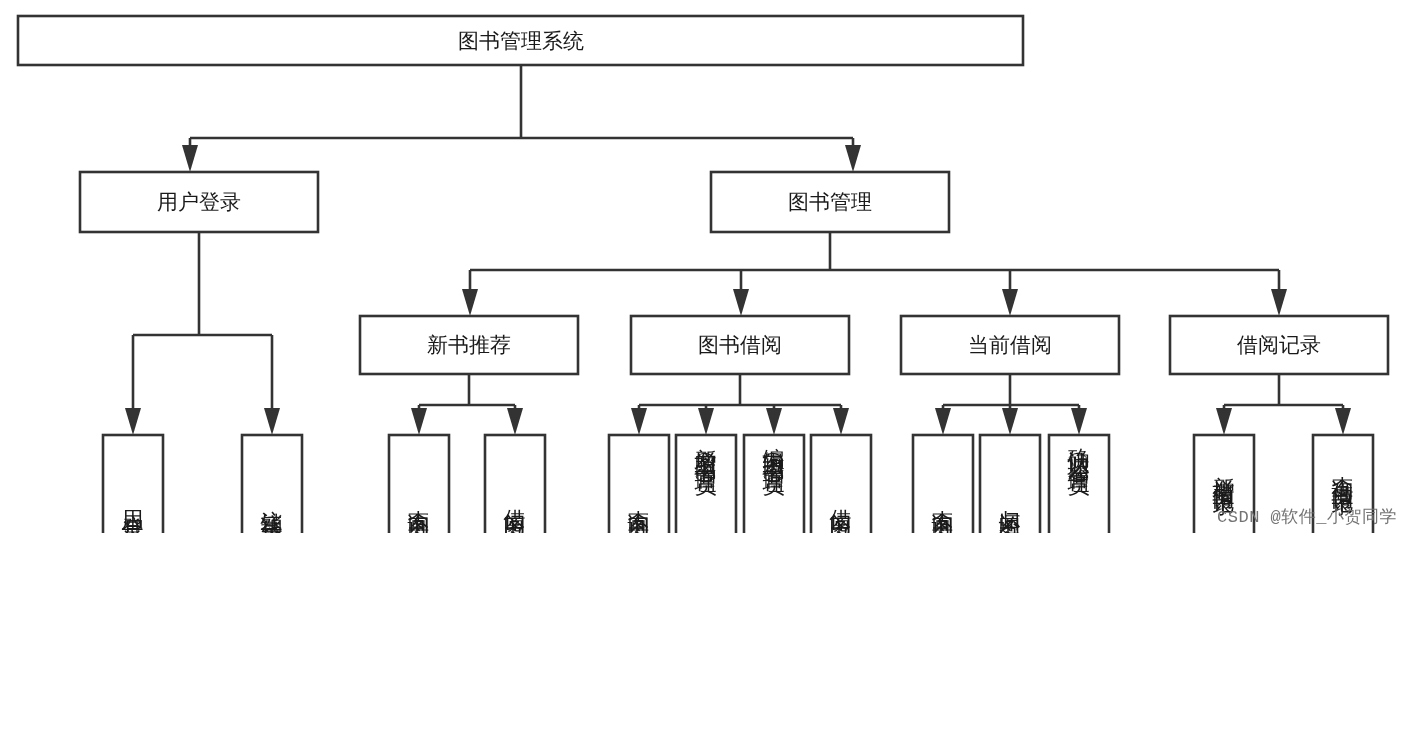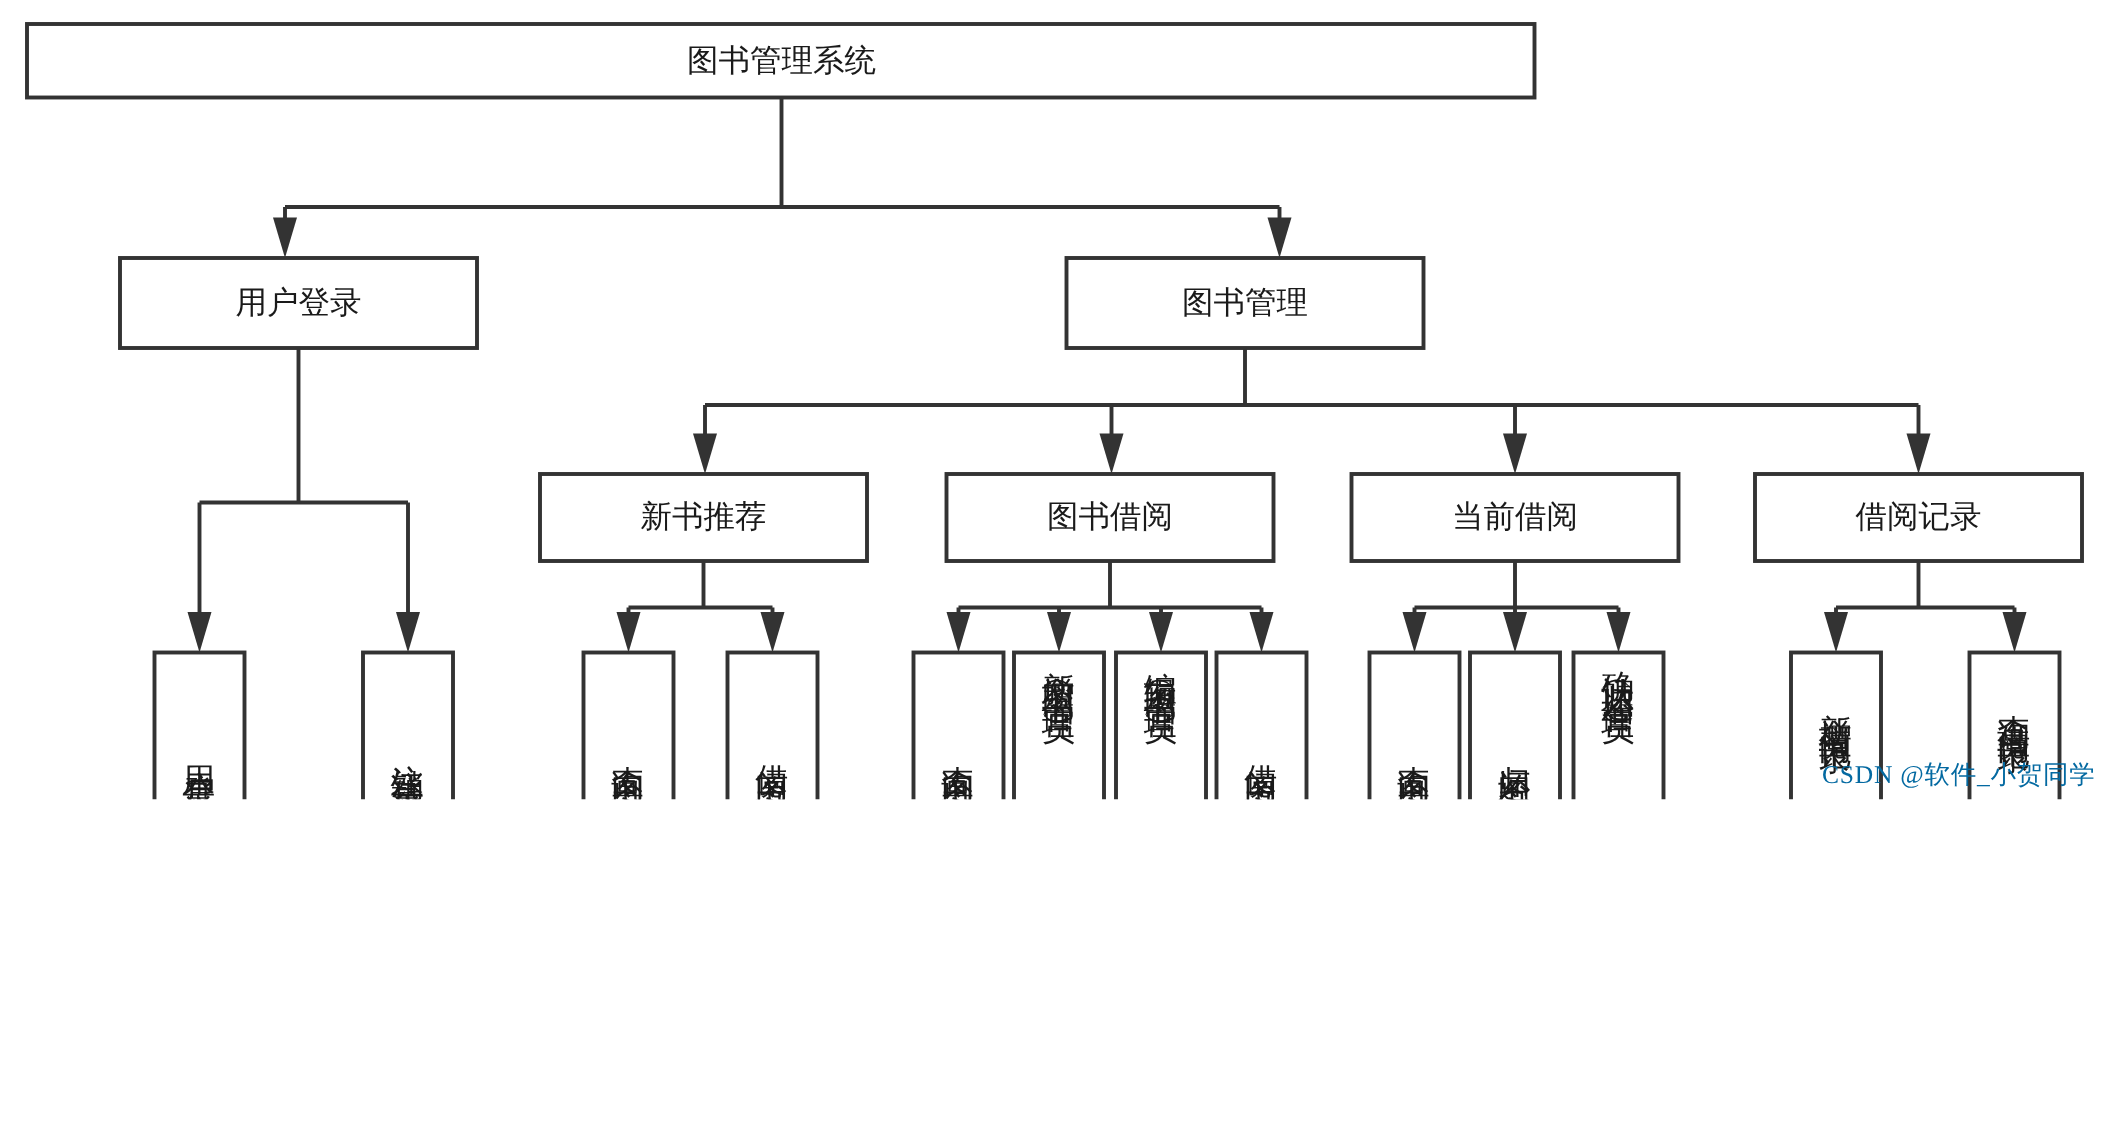--- a/index.html
+++ b/index.html
@@ -55,23 +55,23 @@
     writing-mode: vertical-rl;
     text-orientation: upright;
     glyph-orientation-vertical: 0;
     letter-spacing: 4px;
     text-anchor: middle;
   }
   .watermark {
     position: absolute;
     right: 8px;
     bottom: 5px;
-    font-family: Liberation Serif, serif;
+    font-family: Liberation Mono, monospace;
     font-size: 17px;
-    color: #0369a1;
+    color: #737373;
     letter-spacing: 0.5px;
     white-space: nowrap;
     pointer-events: none;
   }
 </style>
 </head>
 <body>
 
 <div id="diagram-root">
 

